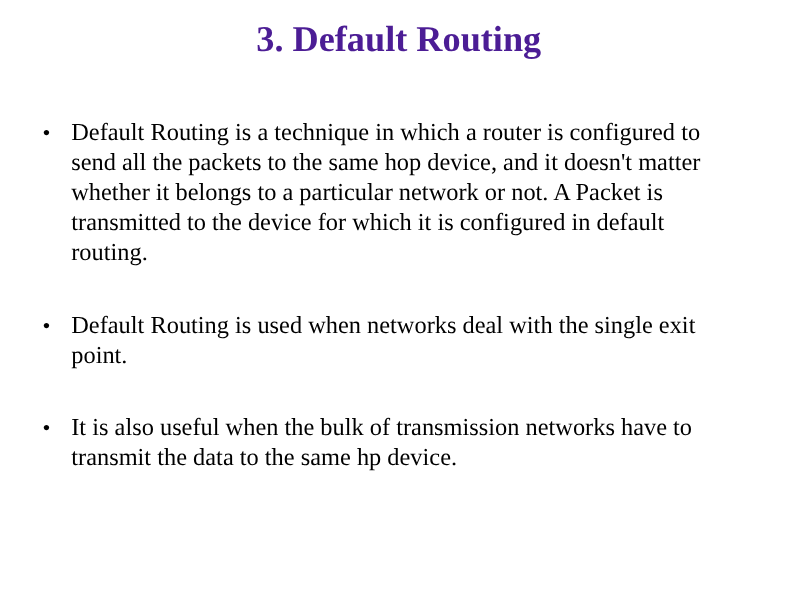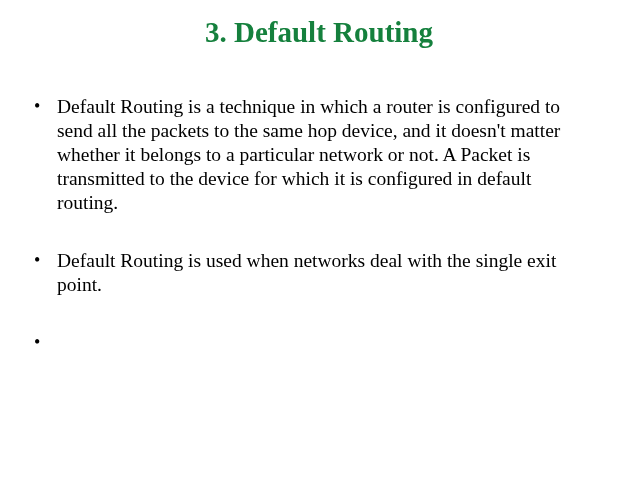--- a/index.html
+++ b/index.html
@@ -17,21 +17,21 @@
     overflow: hidden;
     box-sizing: border-box;
   }
   .slide-title {
     margin: 0;
     padding-top: 15px;
     text-align: center;
     font-size: 29px;
     font-weight: bold;
     line-height: 1.2;
-    color: #15803d;
+    color: #4c1d95;
   }
   .bullet-list {
     list-style: none;
     margin: 45px 0 0 0;
     padding: 0 0 0 57px;
   }
   .bullet-item {
     position: relative;
     font-size: 19.5px;
     line-height: 24px;
@@ -57,15 +57,16 @@
     <li class="bullet-item">
       <span class="bullet-marker">•</span>
       <span class="bullet-text">Default Routing is a technique in which a router is configured to send all the packets to the same hop device, and it doesn't matter whether it belongs to a particular network or not. A Packet is transmitted to the device for which it is configured in default routing.</span>
     </li>
     <li class="bullet-item">
       <span class="bullet-marker">•</span>
       <span class="bullet-text">Default Routing is used when networks deal with the single exit point.</span>
     </li>
     <li class="bullet-item">
       <span class="bullet-marker">•</span>
+      <span class="bullet-text">It is also useful when the bulk of transmission networks have to transmit the data to the same hp device.</span>
     </li>
   </ul>
 </div>
 
 </body></html>

